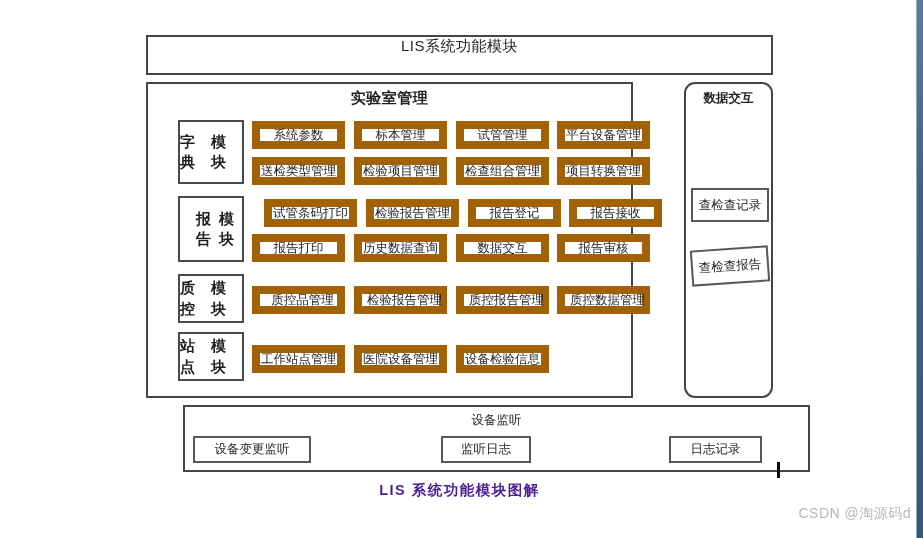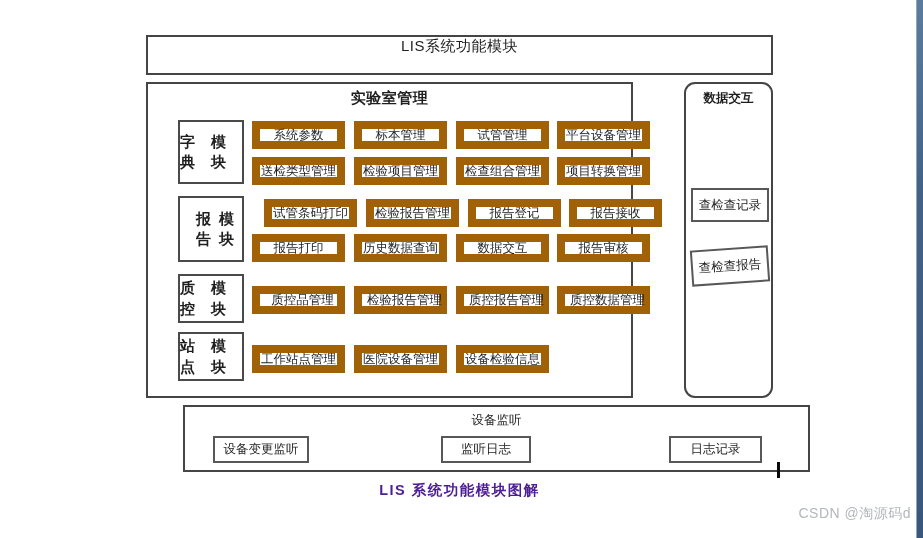--- a/index.html
+++ b/index.html
@@ -69,21 +69,21 @@
   .monitor-title {
     position: absolute; top: 5px; left: 0; width: 100%;
     text-align: center; font-size: 12.5px; font-weight: 500;
   }
   .mon-btn {
     position: absolute; top: 29px; height: 27px;
     border: 2px solid #585858; background: #fff;
     display: flex; align-items: center; justify-content: center;
     font-size: 12.5px; white-space: nowrap;
   }
-  .mb1 { left: 28px;  width: 96px; }
+  .mb1 { left: 8px;  width: 118px; }
   .mb2 { left: 256px; width: 90px; }
   .mb3 { left: 484px; width: 93px; }
   .caption {
     position: absolute; left: 146px; top: 481px; width: 627px;
     text-align: center; font-size: 14.5px; font-weight: 600;
     letter-spacing: 1.5px; color: #4c1d95;
   }
   .text-cursor {
     position: absolute; left: 777px; top: 462px;
     width: 3px; height: 16px; background: #0a0a0a;

